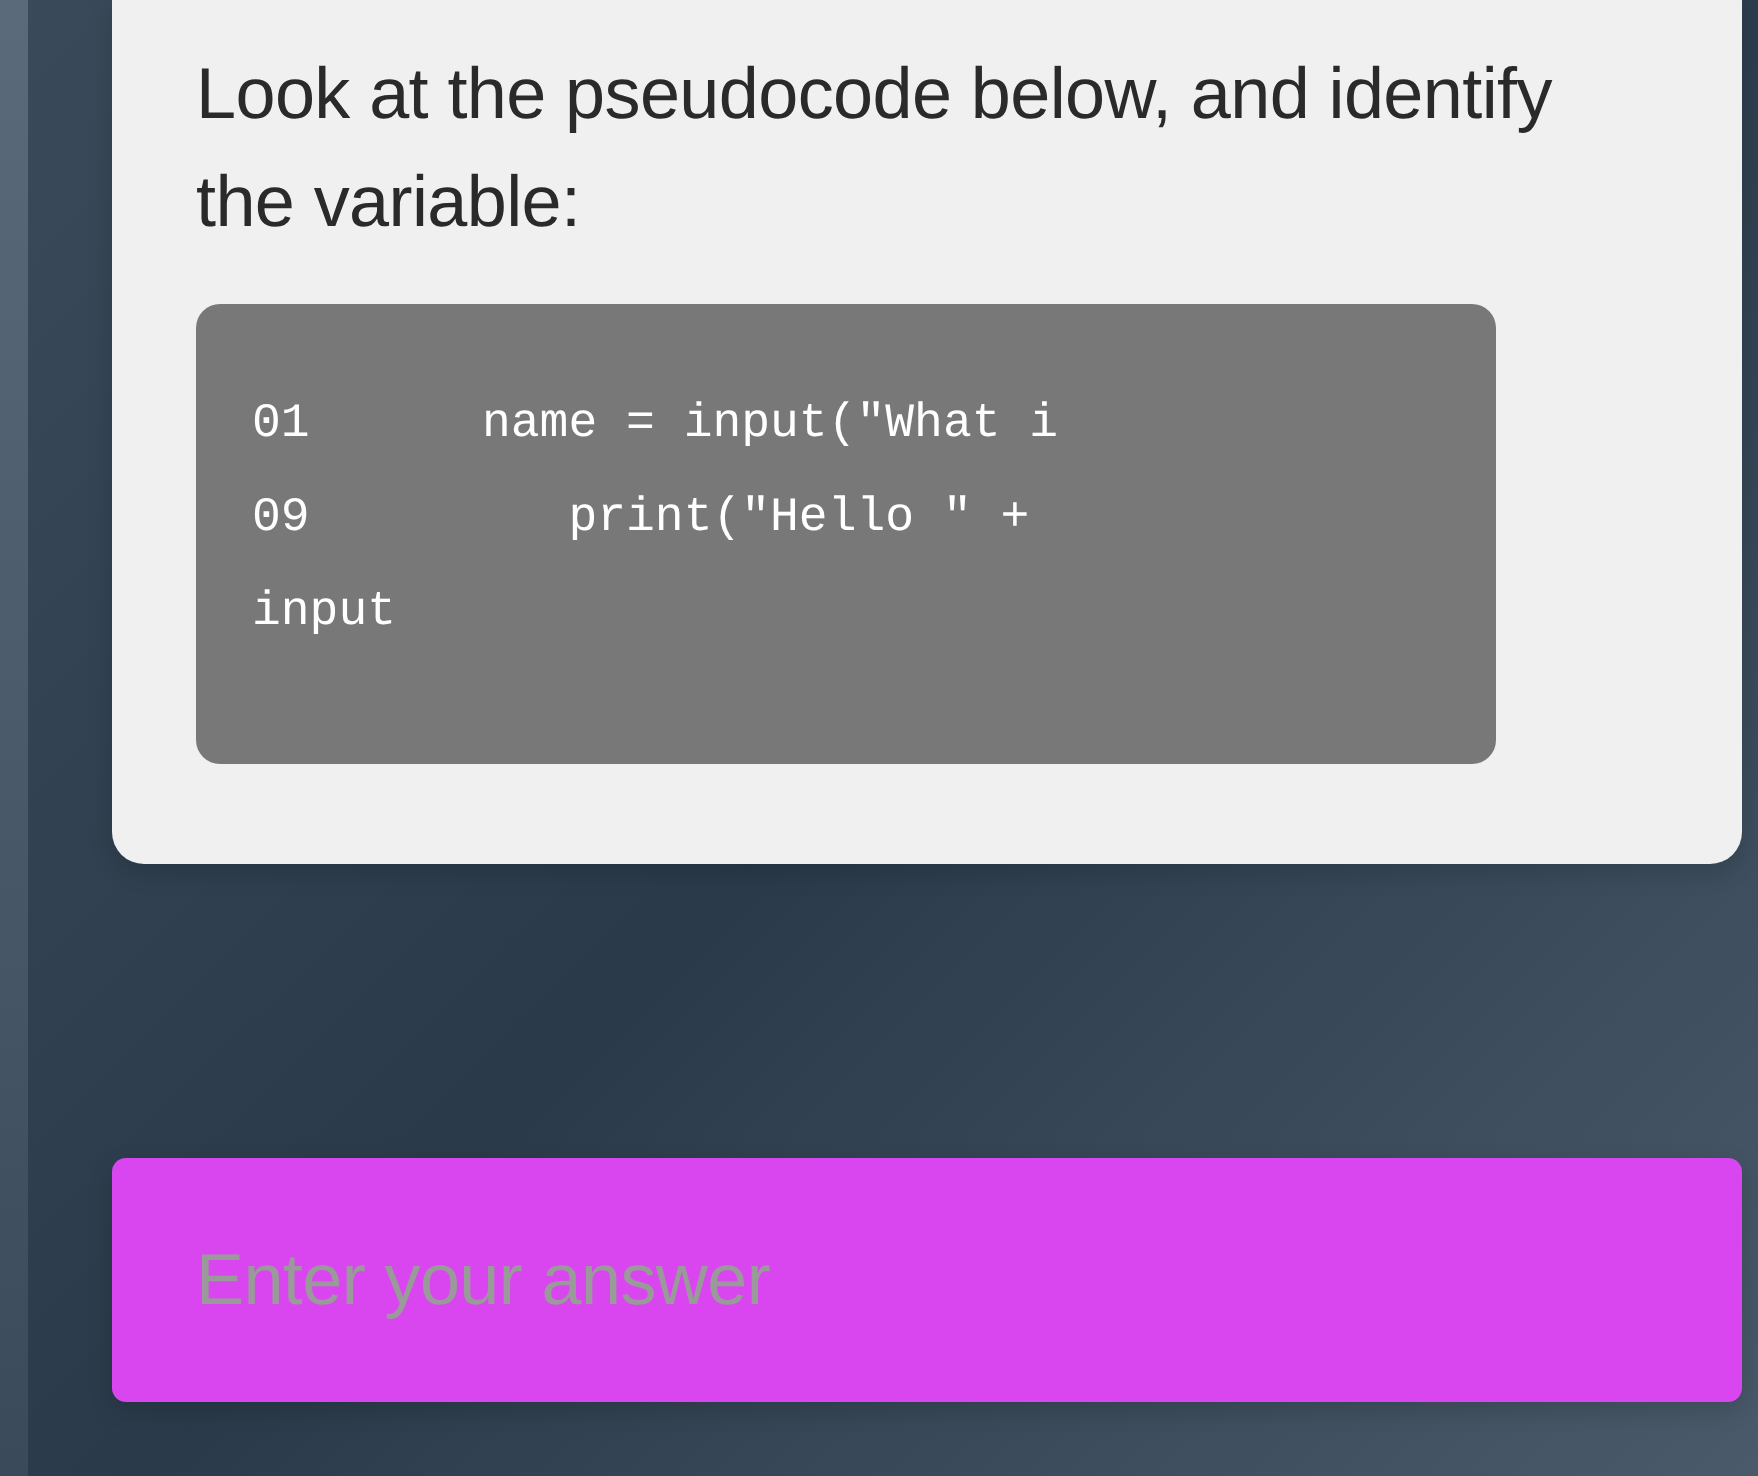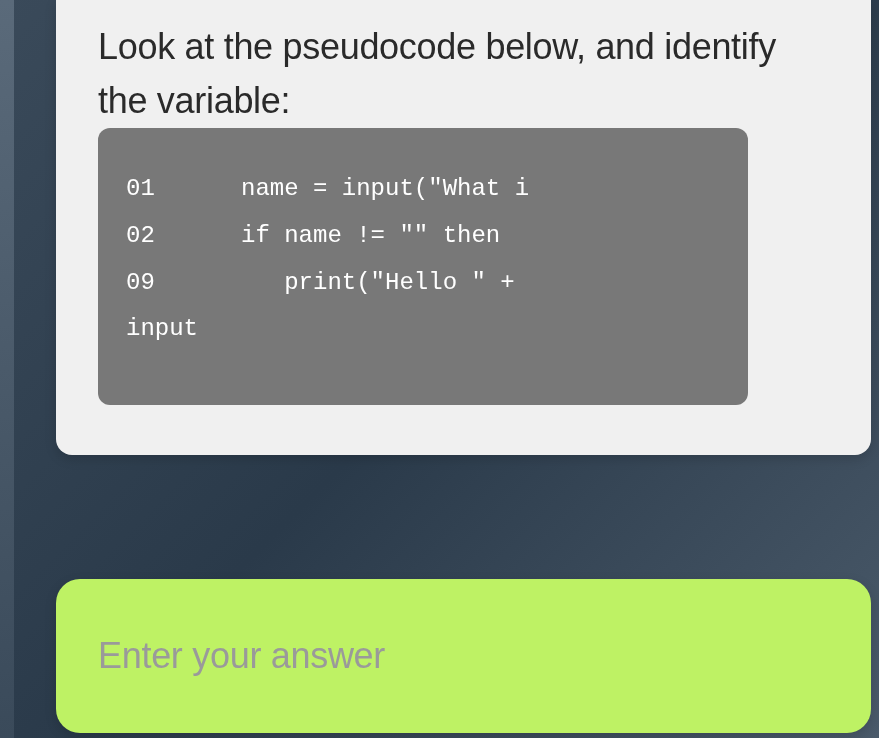--- a/index.html
+++ b/index.html
@@ -26,20 +26,21 @@
       border-radius: 0 0 16px 16px;
       padding: 20px 42px 50px 42px;
       box-shadow: 0 4px 12px rgba(0,0,0,0.15);
     }
     
     .question-text {
       font-size: 36px;
       color: #2a2a2a;
       line-height: 1.5;
       font-weight: 400;
+      margin-bottom: 24px;
       letter-spacing: -0.3px;
     }
     
     .code-block {
       background: #787878;
       border-radius: 12px;
       padding: 38px 28px 52px 28px;
       overflow: hidden;
       width: 650px;
     }
@@ -62,23 +63,23 @@
     
     .code-content {
       white-space: pre;
     }
     
     .answer-card {
       position: absolute;
       top: 579px;
       left: 56px;
       right: 8px;
-      background: #bef264;
-      border-radius: 24px;
-      padding: 56px 42px;
+      background: #d946ef;
+      border-radius: 7px;
+      padding: 40px 42px;
       box-shadow: 0 4px 12px rgba(0,0,0,0.15);
     }
     
     .answer-input {
       width: 100%;
       border: none;
       background: transparent;
       font-size: 36px;
       color: #2a2a2a;
       font-family: -apple-system, BlinkMacSystemFont, 'Segoe UI', Arial, sans-serif;
@@ -106,24 +107,20 @@
 
 <div class="question-card">
   <div class="question-text">Look at the pseudocode below, and identify the variable:</div>
 
   <div class="code-block">
     <div class="code-line">
       <span class="line-number">01</span>
       <span class="code-content">name = input("What i</span>
     </div>
     <div class="code-line">
-      <span class="line-number">02</span>
-      <span class="code-content">if name != "" then</span>
-    </div>
-    <div class="code-line">
       <span class="line-number">09</span>
       <span class="code-content">   print("Hello " +</span>
     </div>
     <div class="code-line">
       <span class="code-content">input</span>
     </div>
   </div>
 </div>
 
 <div class="answer-card">

